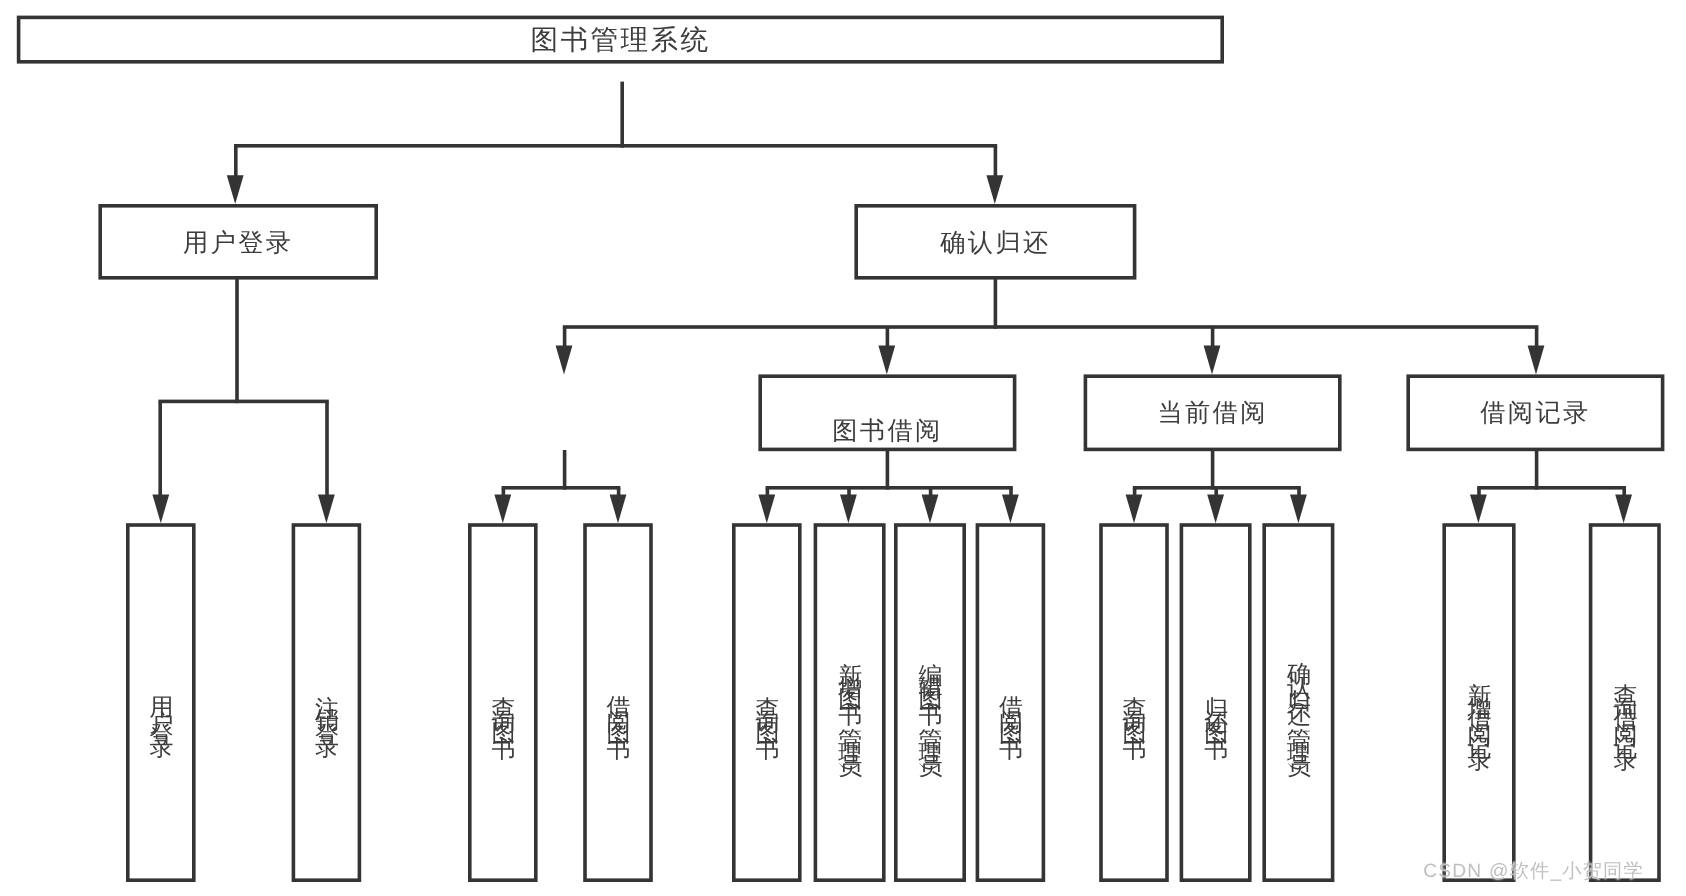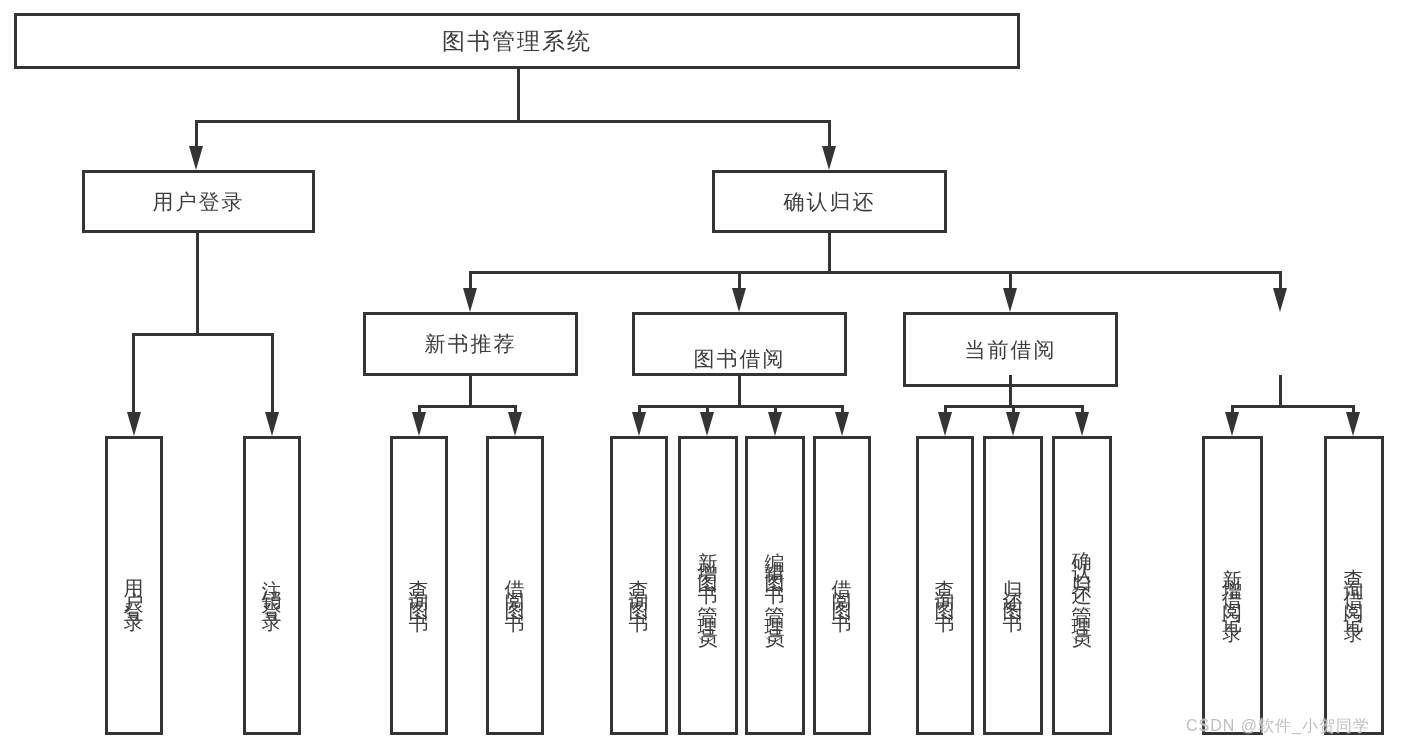--- a/index.html
+++ b/index.html
@@ -59,39 +59,39 @@
     text-shadow:0 0 2px #ffffff;
     z-index:10;
     white-space:nowrap;
   }
 </style>
 </head>
 <body>
 
 <div id="canvas">
 
-  <div class="box" style="left:14px;top:13px;width:1006px;height:56px;">
+  <div class="box" style="left:14px;top:13px;width:1006px;height:40px;">
     <span class="hlabel root-label">图书管理系统</span>
   </div>
 
   <div class="box" style="left:82px;top:170px;width:233px;height:63px;">
     <span class="hlabel">用户登录</span>
   </div>
   <div class="box" style="left:712px;top:170px;width:235px;height:63px;">
     <span class="hlabel">确认归还</span>
   </div>
 
-  <div class="box" style="left:363px;top:312px;width:215px;height:64px;">
-    <span class="hlabel">新书推荐</span>
-  </div>
   <div class="box" style="left:632px;top:312px;width:215px;height:64px;align-items:flex-end;">
     <span class="hlabel">图书借阅</span>
   </div>
-  <div class="box" style="left:903px;top:312px;width:215px;height:75px;">
+  <div class="box" style="left:903px;top:312px;width:215px;height:64px;">
     <span class="hlabel">当前借阅</span>
+  </div>
+  <div class="box" style="left:1172px;top:312px;width:215px;height:64px;">
+    <span class="hlabel">借阅记录</span>
   </div>
 
   <div class="box leaf" style="left:105px;">
     <span class="vlabel">用户登录</span>
   </div>
   <div class="box leaf" style="left:243px;">
     <span class="vlabel">注销登录</span>
   </div>
   <div class="box leaf" style="left:390px;">
     <span class="vlabel">查询图书</span>

